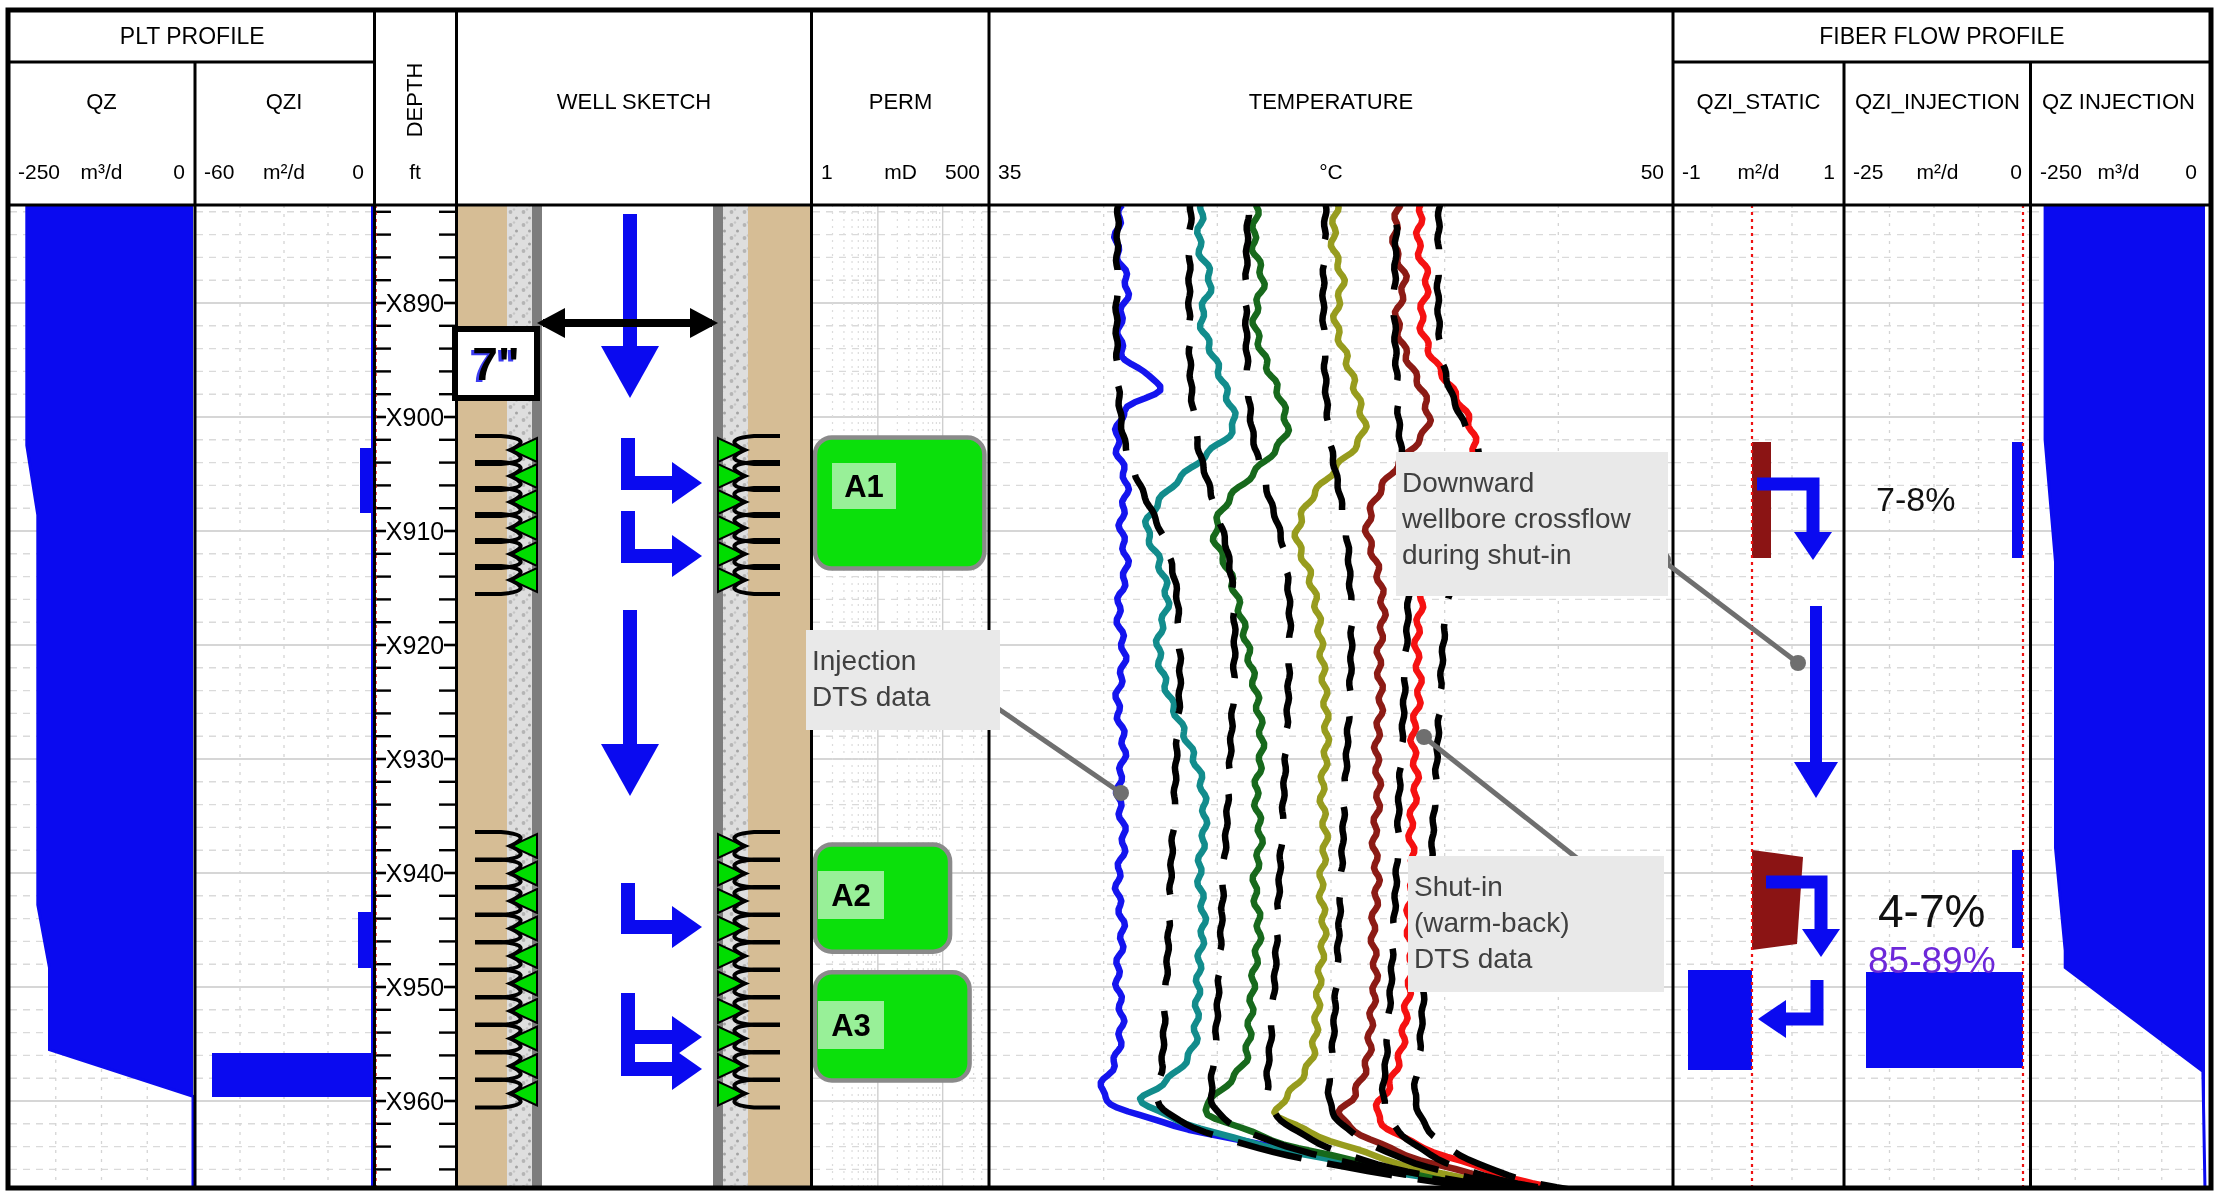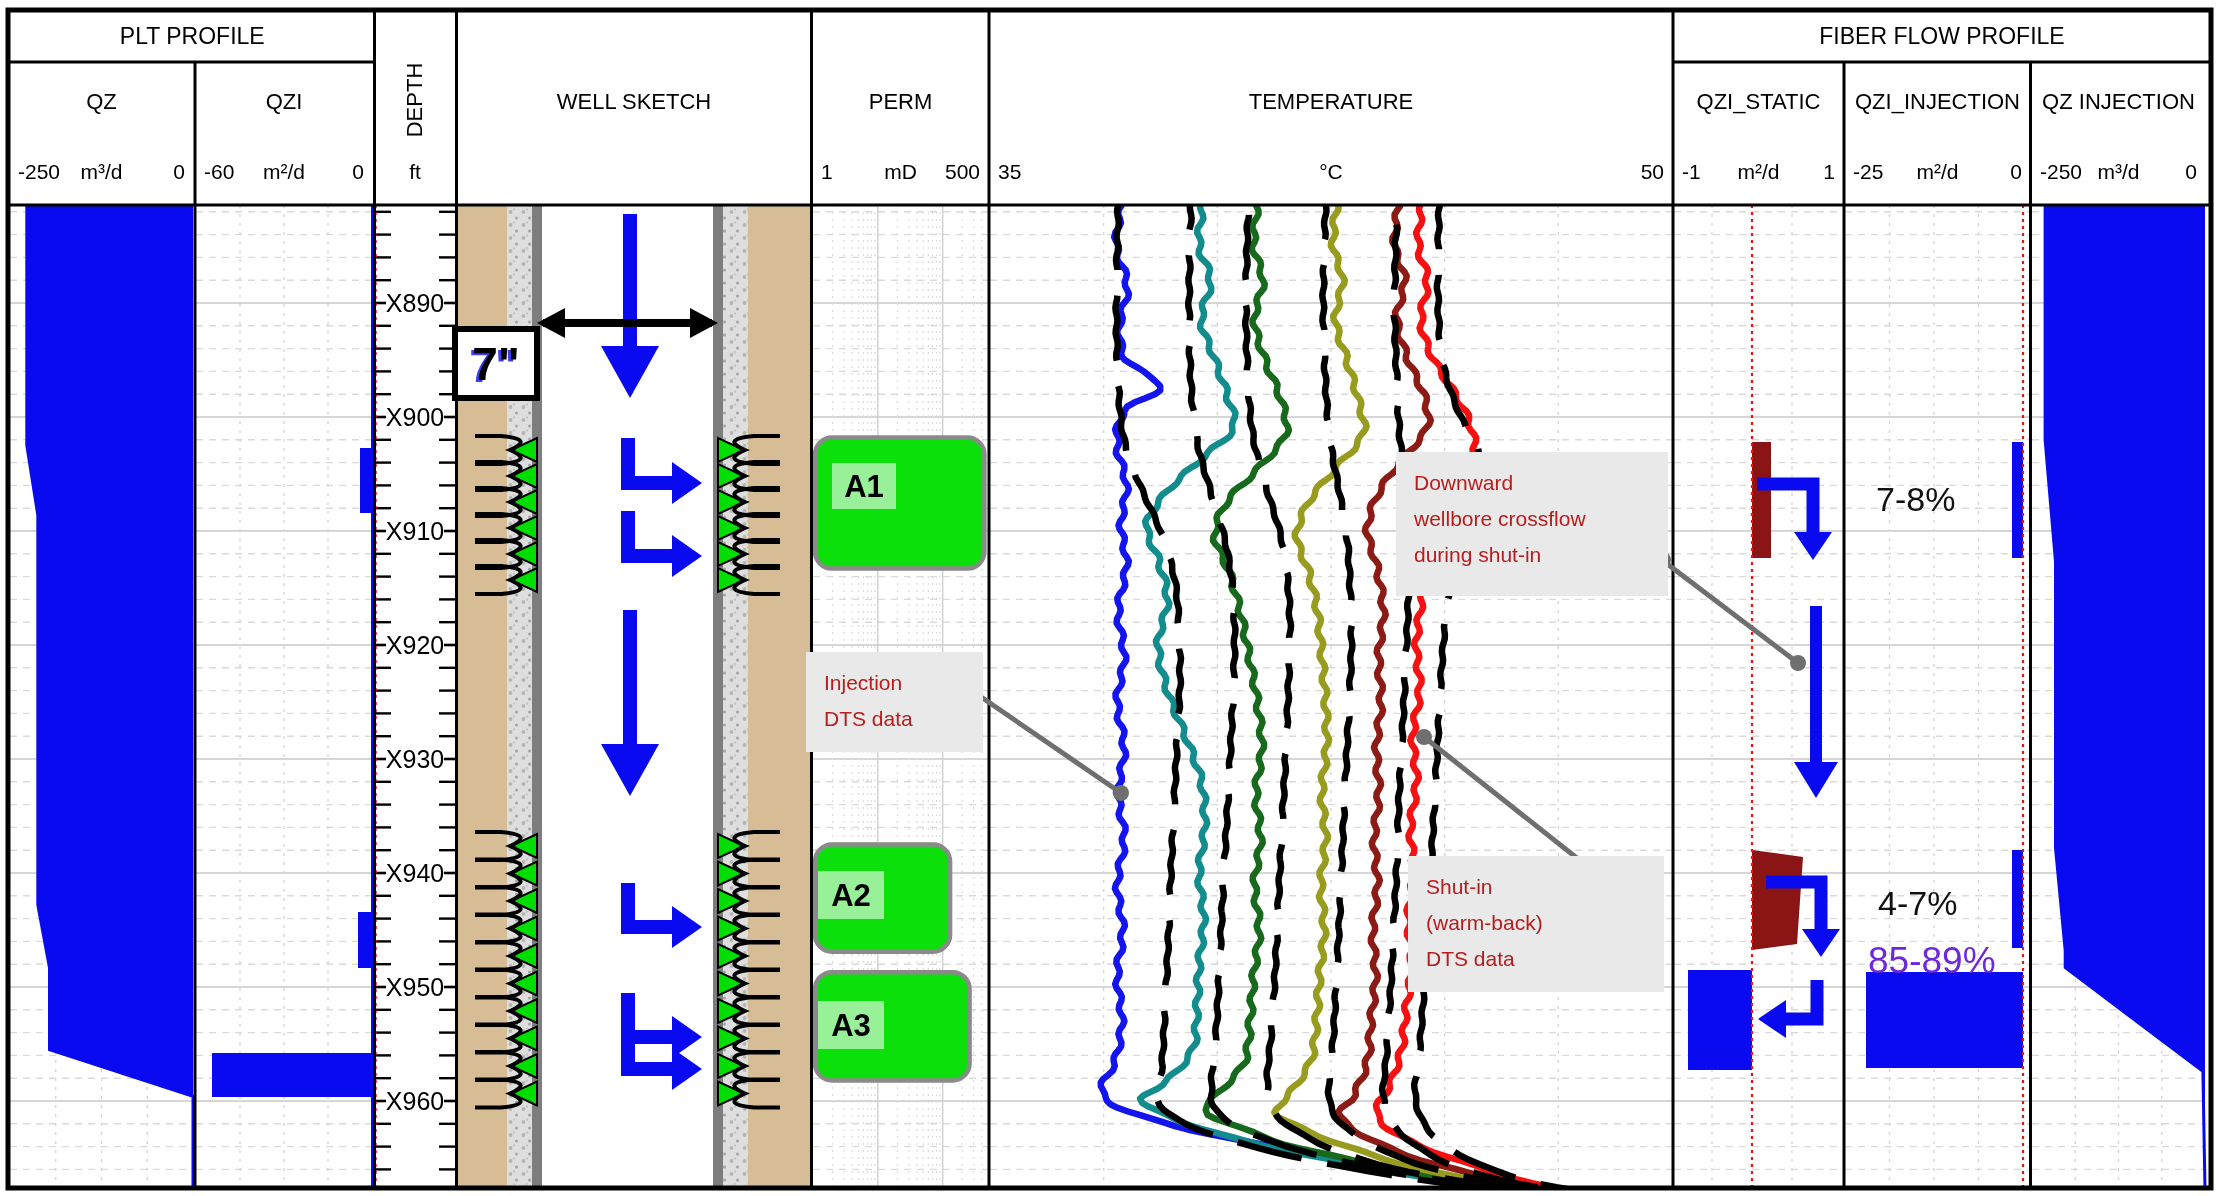--- a/index.html
+++ b/index.html
@@ -1,20 +1,20 @@
 <!DOCTYPE html>
 <html><head>
 <meta charset="utf-8">
 <style>
   html,body{margin:0;padding:0;background:#ffffff}
   #stage{position:relative;width:2219px;height:1196px;background:#fff;
          font-family:"Liberation Sans",sans-serif;overflow:hidden}
   #plot{position:absolute;left:0;top:0}
-  .ann{position:absolute;background:#e9e9e9;color:#b91c1c;font-size:21px;line-height:36px;
-       padding:13px 18px;box-sizing:border-box;z-index:3}
+  .ann{position:absolute;background:#e9e9e9;color:#404040;font-size:28px;line-height:36px;
+       padding:13px 6px;box-sizing:border-box;z-index:3}
   .ann .ln{white-space:nowrap}
   .pct{position:absolute;z-index:3;white-space:nowrap;color:#111}
   #size7{position:absolute;background:#fff;border:6px solid #000;color:#000;font-weight:bold;
          font-size:46px;display:flex;align-items:center;justify-content:center;z-index:3;
          text-shadow:-3px 2px 0 #3c3cf0;box-sizing:border-box}
 </style>
 </head>
 <body>
 
 <div id="stage">
@@ -649,33 +649,33 @@
       <circle cx="968" cy="688" r="9" fill="#6f6f6f"></circle>
       <circle cx="1121" cy="793" r="8" fill="#6f6f6f"></circle>
       <line x1="1662" y1="560" x2="1798" y2="663" stroke="#6f6f6f" stroke-width="5"></line>
       <circle cx="1662" cy="560" r="9" fill="#6f6f6f"></circle>
       <circle cx="1798" cy="663" r="8" fill="#6f6f6f"></circle>
       <line x1="1592" y1="870" x2="1424" y2="737" stroke="#6f6f6f" stroke-width="5"></line>
       <circle cx="1592" cy="870" r="9" fill="#6f6f6f"></circle>
       <circle cx="1424" cy="737" r="8" fill="#6f6f6f"></circle>
     </svg>
 
-  <div class="ann" id="ann-injection" style="left: 806px; top: 652px; width: 177px; height: 100px;">
+  <div class="ann" id="ann-injection" style="left: 806px; top: 630px; width: 194px; height: 100px;">
     <div class="ln">Injection</div>
     <div class="ln">DTS data</div>
   </div>
   <div class="ann" id="ann-crossflow" style="left: 1396px; top: 452px; width: 272px; height: 144px;">
     <div class="ln">Downward</div>
     <div class="ln">wellbore crossflow</div>
     <div class="ln">during shut-in</div>
   </div>
   <div class="ann" id="ann-shutin" style="left: 1408px; top: 856px; width: 256px; height: 136px;">
     <div class="ln">Shut-in</div>
     <div class="ln">(warm-back)</div>
     <div class="ln">DTS data</div>
   </div>
 
   <div class="pct" id="pct-0" style="left: 1876px; top: 480px; font-size: 34px; color: rgb(17, 17, 17);">7-8%</div>
-  <div class="pct" id="pct-1" style="left: 1878px; top: 884px; font-size: 34px; color: rgb(17, 17, 17);">4-7%</div>
+  <div class="pct" id="pct-1" style="left: 1878px; top: 884px; font-size: 46px; color: rgb(17, 17, 17);">4-7%</div>
   <div class="pct" id="pct-2" style="left: 1868px; top: 940px; font-size: 37px; color: #6d28d9;">85-89%</div>
 
   <div id="size7" style="left: 452px; top: 326px; width: 88px; height: 75px;">7"</div>
 </div>
 
 </body></html>

